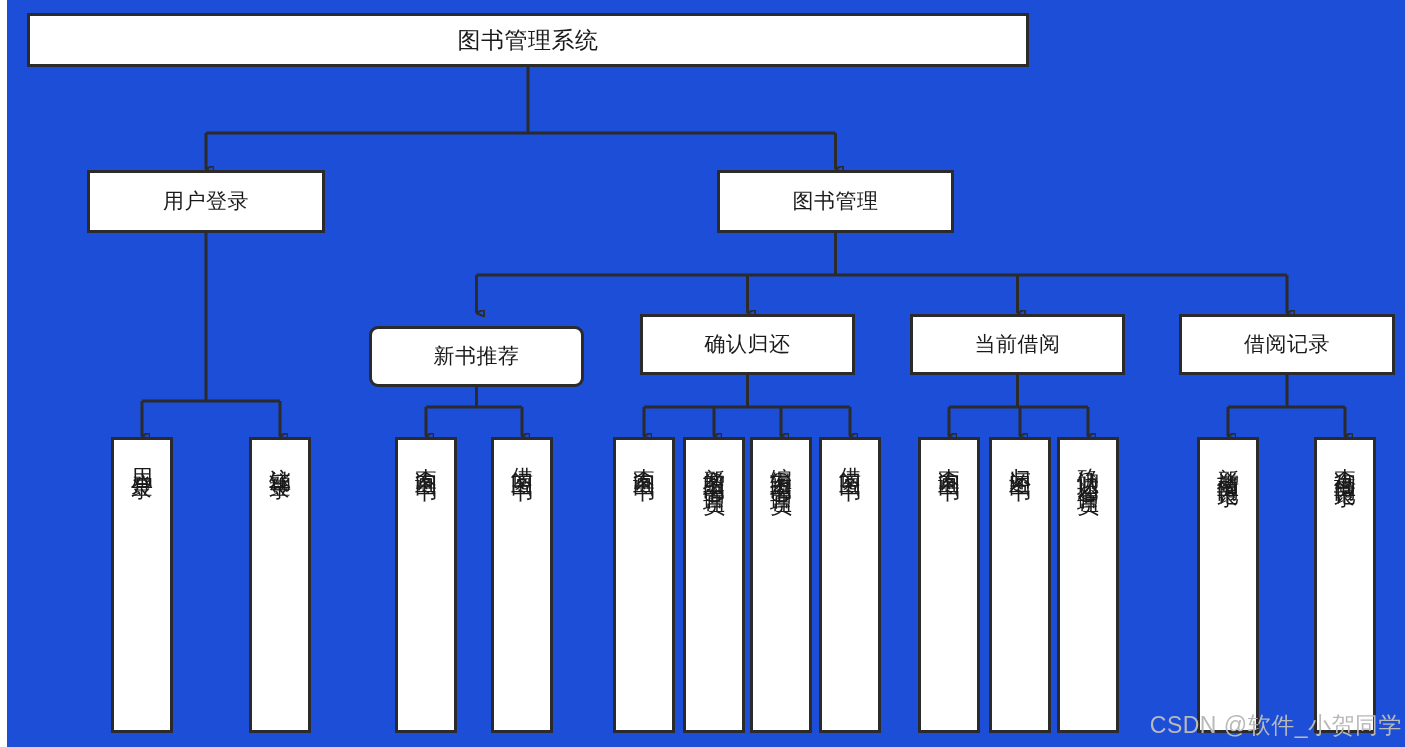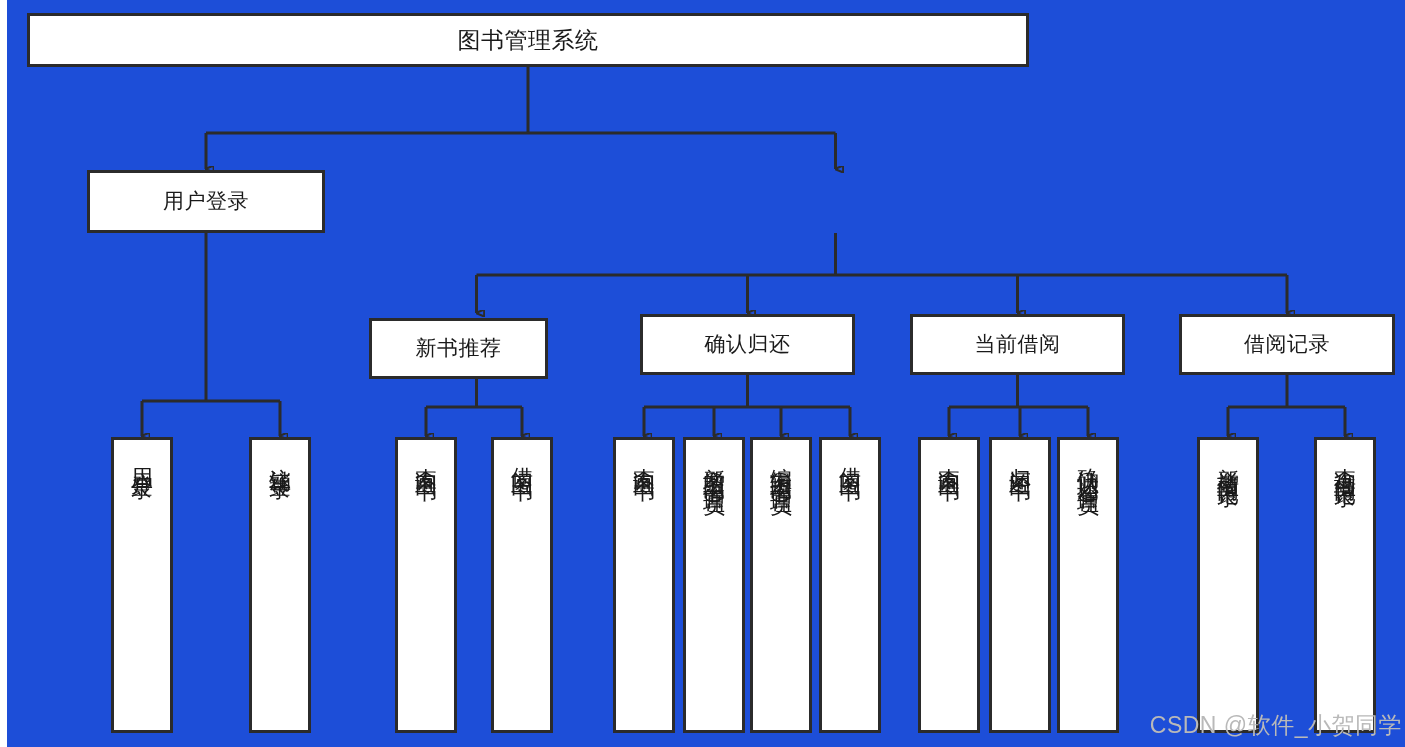--- a/index.html
+++ b/index.html
@@ -135,22 +135,25 @@
       </g>
   </svg>
 
   <div class="node node-root" style="left:20px; top:13px; width:1002px; height:54px;">
     <span class="label">图书管理系统</span>
   </div>
 
   <div class="node node-l2" style="left:80px; top:170px; width:238px; height:63px;">
     <span class="label">用户登录</span>
   </div>
-
-  <div class="node node-l3" style="left:362px; top:318px; width:179px; height:61px;">
+  <div class="node node-l2" style="left:710px; top:170px; width:237px; height:63px;">
+    <span class="label">图书管理</span>
+  </div>
+
+  <div class="node node-l3" style="left:362px; top:326px; width:215px; height:61px;border-radius:9px;">
     <span class="label">新书推荐</span>
   </div>
   <div class="node node-l3" style="left:633px; top:314px; width:215px; height:61px;">
     <span class="label">确认归还</span>
   </div>
   <div class="node node-l3" style="left:1172px; top:314px; width:216px; height:61px;">
     <span class="label">借阅记录</span>
   </div>
   <div class="node node-l3" style="left:903px; top:314px; width:215px; height:61px;">
     <span class="label">当前借阅</span>

